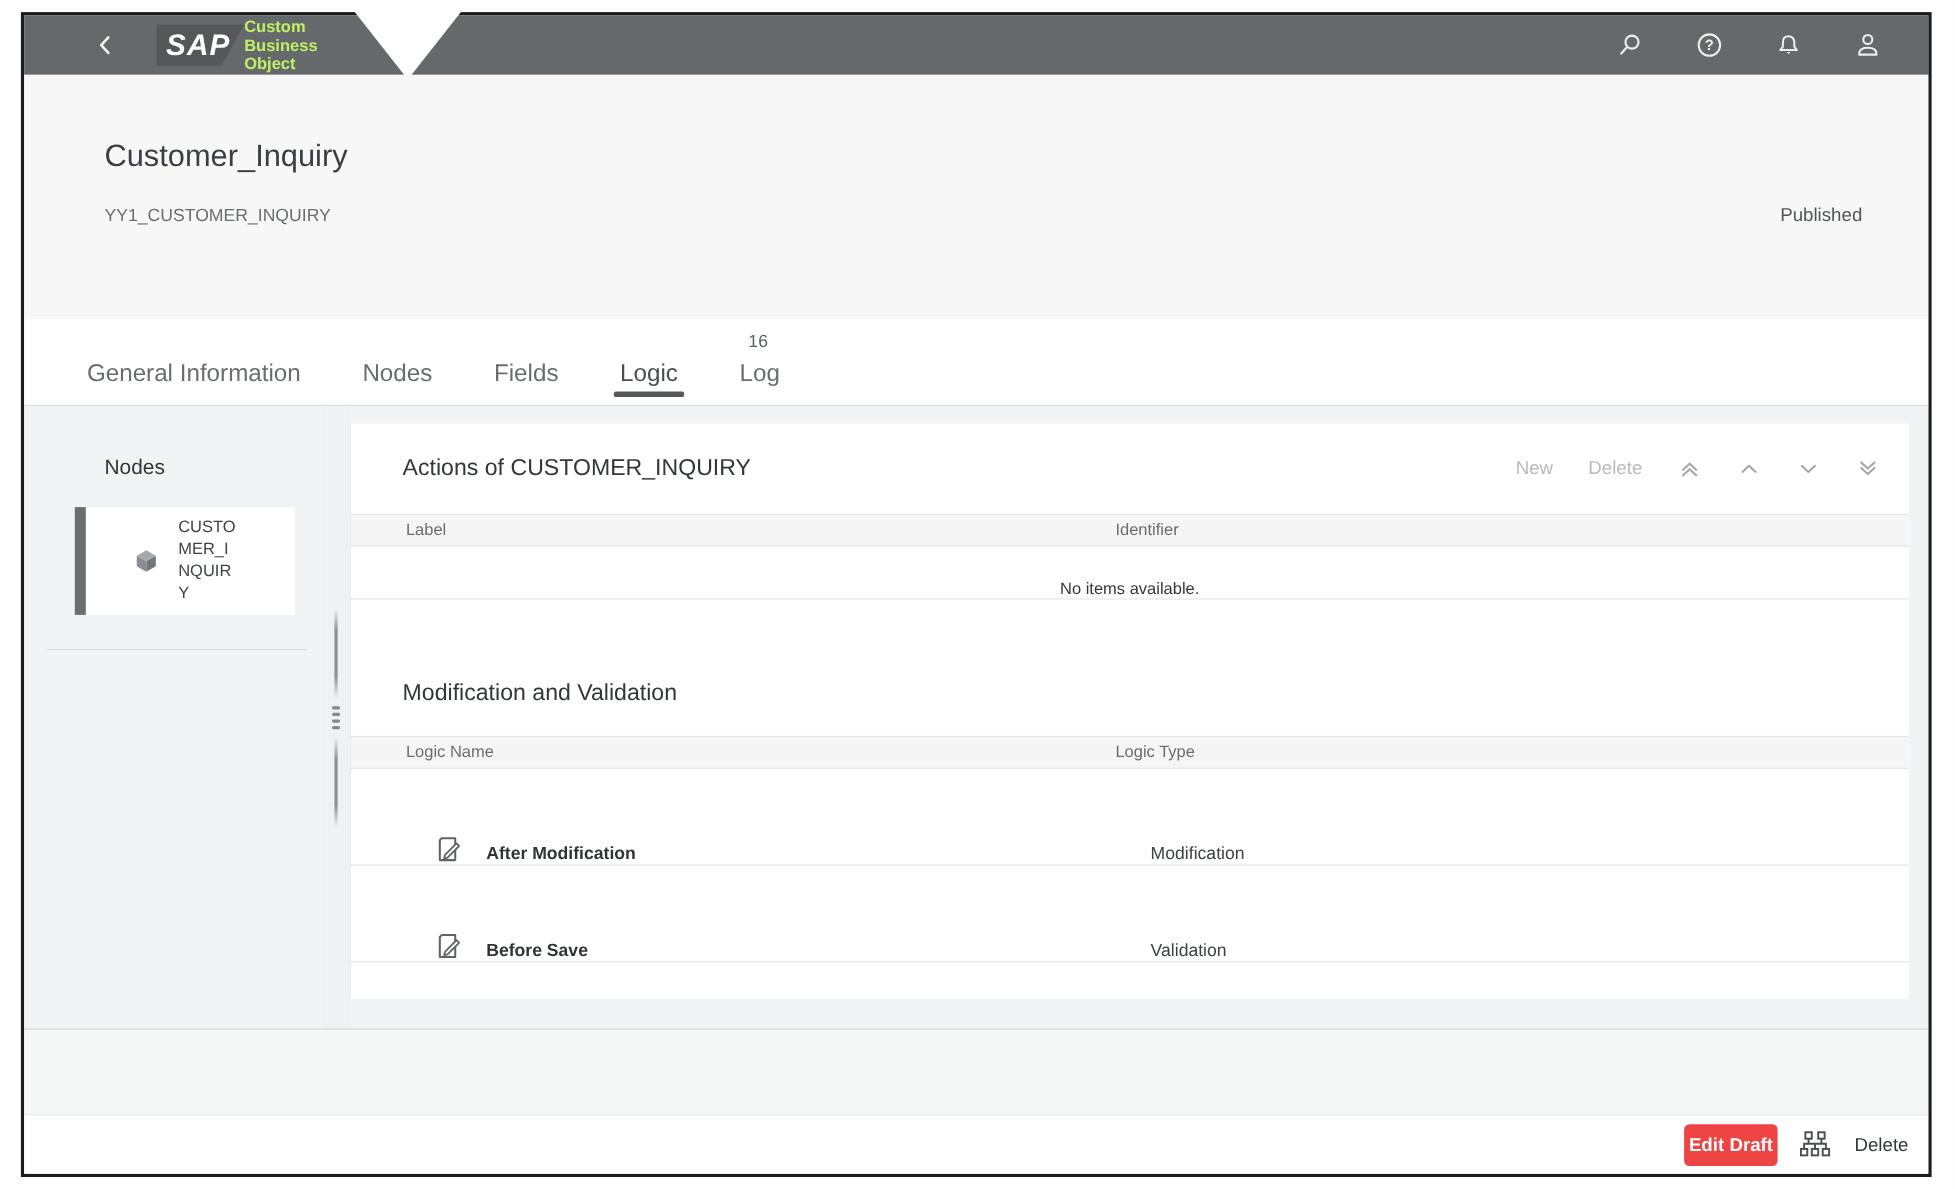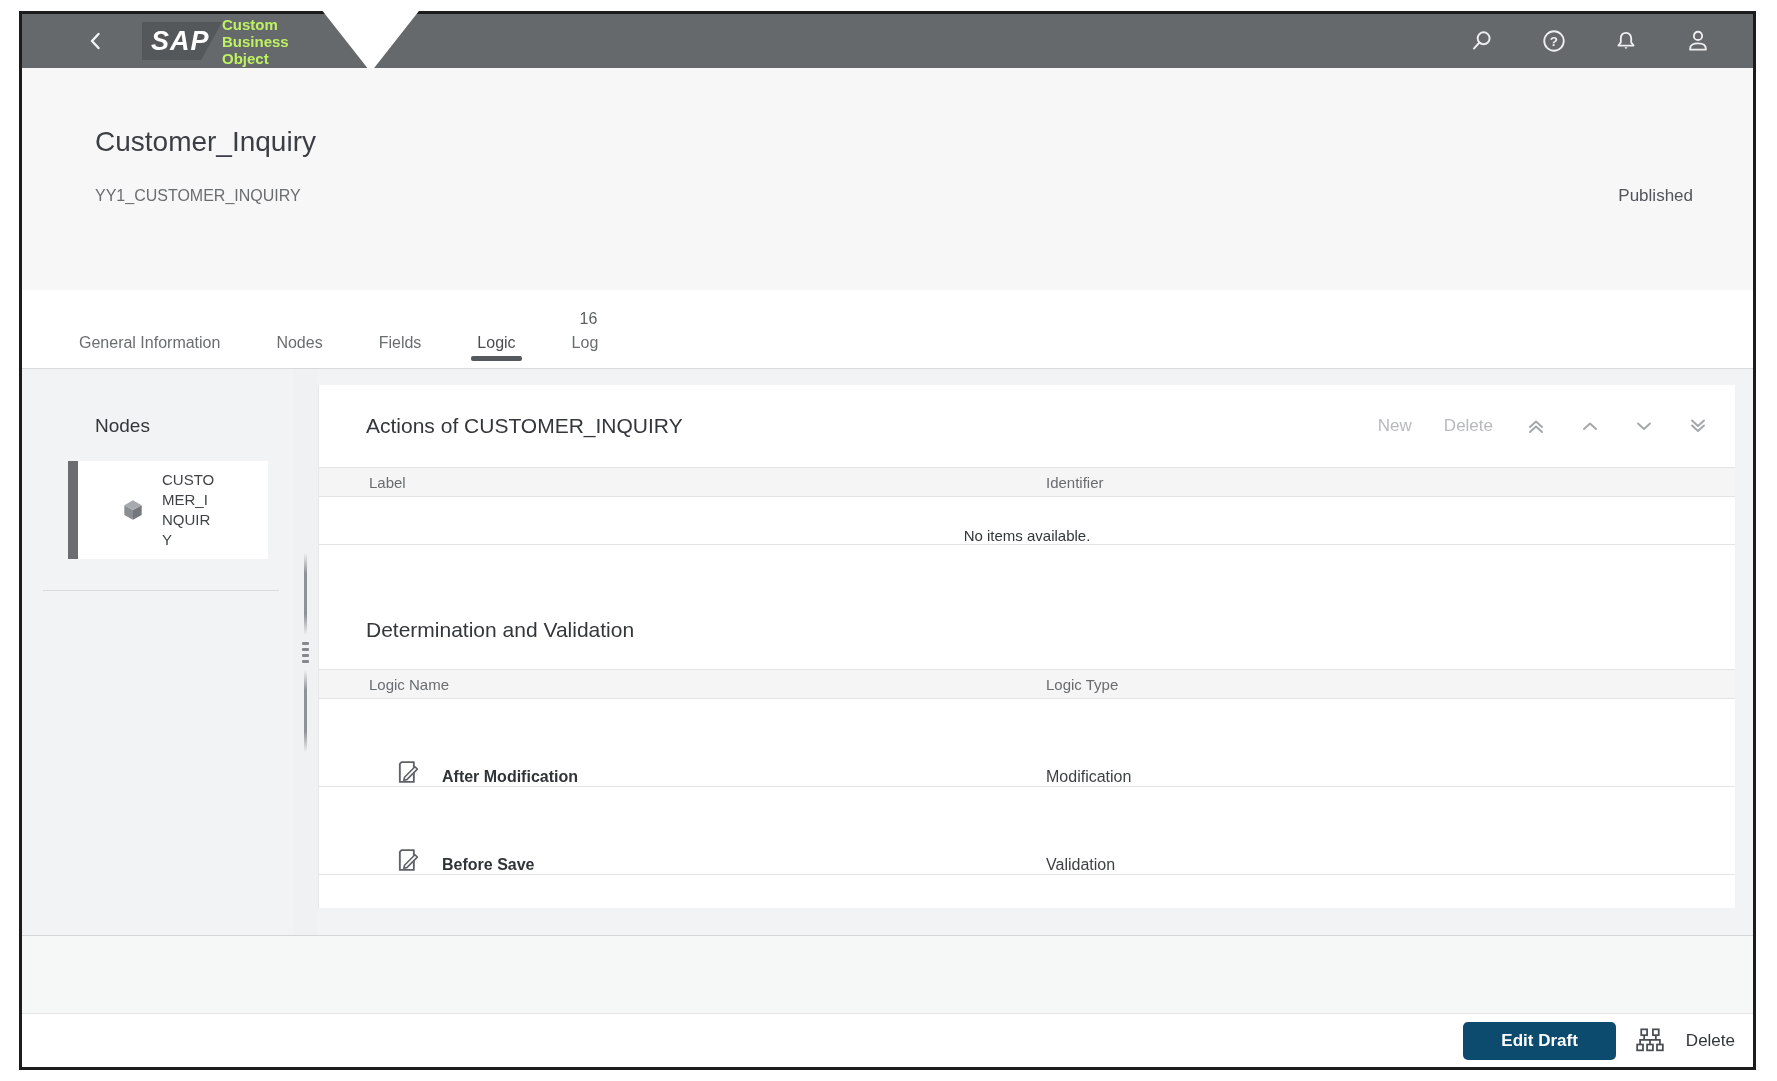--- a/index.html
+++ b/index.html
@@ -27,21 +27,21 @@
   .obj-title { font-size: 28px; font-weight: 400; color: #3b3f44; }
   .obj-subrow { margin-top: 28px; display: flex; justify-content: space-between; align-items: baseline; }
   .obj-subtitle { font-size: 16px; color: #6a6d70; }
   .obj-status { font-size: 17px; color: #51555a; }
 
   
   .tabbar { flex: 0 0 79px; background: #ffffff; border-bottom: 1px solid #d9dadb;
     display: flex; align-items: flex-end; padding-left: 53px; gap: 48px; }
   .tab { position: relative; padding: 0 4px 16px 4px; cursor: pointer;
     display: flex; flex-direction: column; align-items: flex-start; }
-  .tab-label { font-size: 16px; color: #6a6d70; white-space: nowrap; }
+  .tab-label { font-size: 22px; color: #6a6d70; white-space: nowrap; }
   .tab.selected .tab-label { color: #4a4e52; }
   .tab.selected::after { content: ""; position: absolute; left: -2px; right: -2px; bottom: 7px;
     height: 5px; border-radius: 2px; background: #55585c; }
   .tab-count { font-size: 16px; color: #5d6165; margin: 0 0 6px 8px; }
 
   
   .content { flex: 0 0 566px; background: #f2f3f4; display: flex; align-items: stretch; overflow: hidden; }
 
   .nodes-panel { width: 271px; flex: 0 0 271px; }
   .nodes-title { margin: 46px 0 0 73px; font-size: 19px; color: #32363a; }
@@ -66,38 +66,38 @@
   .section-header { height: 82px; display: flex; align-items: center; padding: 0 26px 0 47px; }
   .section-title { font-size: 21px; font-weight: 400; color: #33373b; }
   .toolbar { margin-left: auto; display: flex; align-items: center; gap: 32px; }
   .tb-text-btn { font-size: 17px; color: #b7babd; cursor: default; }
   .tb-icon-btn { width: 22px; height: 22px; color: #a3a6aa; cursor: default; }
 
   .thead { position: relative; height: 30px; background: #f5f5f6;
     border-top: 1px solid #e3e4e5; border-bottom: 1px solid #e3e4e5; }
   .th { position: absolute; top: 50%; transform: translateY(-50%); font-size: 15px; color: #6a6d70; }
   .th.c1 { left: 50px; }
-  .th.c2 { left: 727px; }
+  .th.c2 { left: 695px; }
 
   .empty-row { height: 48px; display: flex; align-items: flex-end; justify-content: center;
     border-bottom: 1px solid #e3e4e5; font-size: 15px; color: #32363a; }
 
   .section-title-2 { margin: 73px 0 27px 47px; font-size: 21px; font-weight: 400; color: #33373b; }
 
   .logic-row { position: relative; height: 88px; display: flex; align-items: flex-end;
     border-bottom: 1px solid #e3e4e5; cursor: pointer; }
   .row-edit-icon { width: 28px; height: 28px; margin-left: 75px; color: #5f6367; flex: 0 0 28px; }
   .logic-name { margin-left: 20px; font-size: 16px; font-weight: bold; color: #303438; }
   .logic-type { position: absolute; left: 727px; font-size: 16px; color: #3d4145; }
 
   
   .lower-band { flex: 0 0 78px; background: #f6f7f7; border-top: 1px solid #d4d5d6; }
   .footer { flex: 0 0 54px; background: #ffffff; border-top: 1px solid #e3e4e5;
     display: flex; align-items: center; justify-content: flex-end; padding-right: 12px; }
-  .edit-draft-btn { height: 38px; padding: 0 38px; background: #0c4a6e; color: #ffffff;
+  .edit-draft-btn { height: 38px; padding: 0 4px; background: #ef4444; color: #ffffff;
     font-size: 17px; font-weight: bold; border: none; border-radius: 5px; cursor: pointer;
     font-family: inherit; }
   .footer-hier { width: 28px; height: 28px; margin-left: 20px; color: #4a4e52; cursor: pointer; }
   .footer-delete { margin-left: 22px; margin-right: 6px; font-size: 17px; color: #32363a; cursor: pointer; }
 
   svg { display: block; width: 100%; height: 100%; }
 </style>
 </head>
 <body>
 
@@ -235,21 +235,21 @@
           </div>
         </div>
         <div class="thead">
           <span class="th c1">Label</span>
           <span class="th c2">Identifier</span>
         </div>
         <div class="empty-row">
           <span>No items available.</span>
         </div>
 
-        <div class="section-title-2">Determination and Validation</div>
+        <div class="section-title-2">Modification and Validation</div>
         <div class="thead">
           <span class="th c1">Logic Name</span>
           <span class="th c2">Logic Type</span>
         </div>
 
         <div class="logic-row">
           <div class="row-edit-icon">
             <svg viewBox="0 0 24 24" fill="none" stroke="currentColor" stroke-width="1.6" stroke-linejoin="round">
                 <path d="M6.5 3.5 H17 V20.5 H5 V5z"></path>
                 <path d="M9 16.5 L18 7.5 L20 9.5 L11 18.5 L8.4 19.1 Z" fill="#ffffff" stroke-width="1.4"></path>

